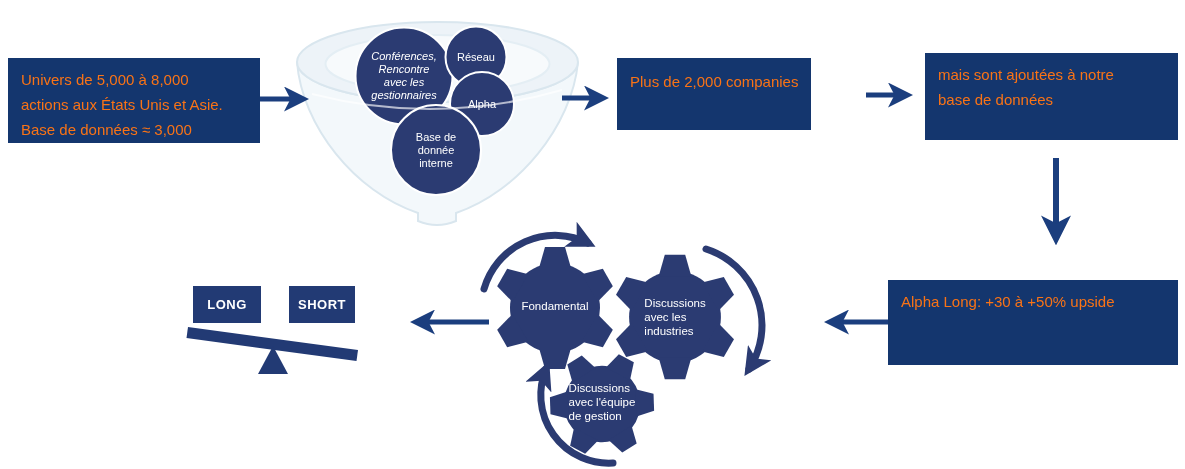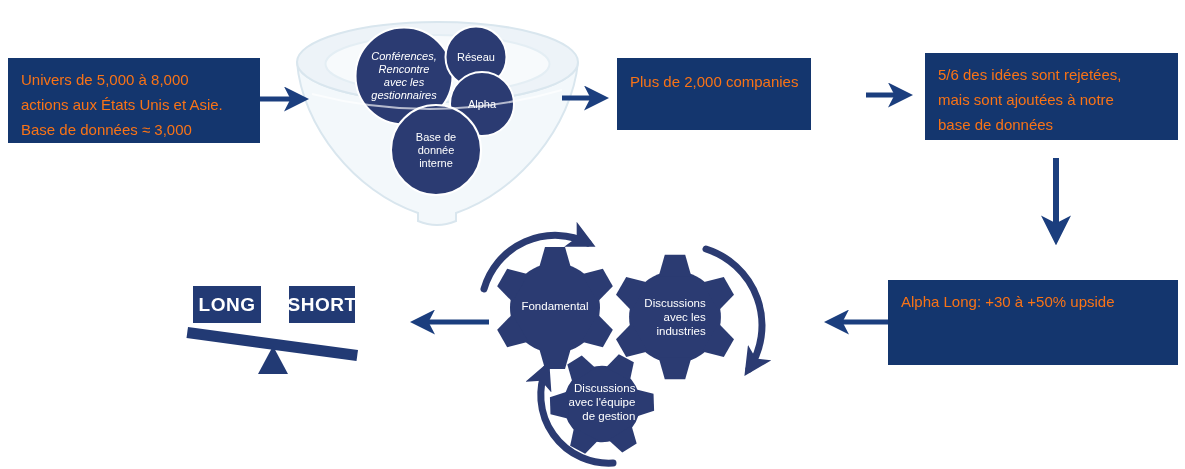--- a/index.html
+++ b/index.html
@@ -4,25 +4,25 @@
 <style>
   html,body{margin:0;padding:0;background:#ffffff;}
   .canvas{position:relative;width:1185px;height:469px;background:#ffffff;overflow:hidden;
           font-family:"Liberation Sans",sans-serif;}
   .art{position:absolute;left:0;top:0;}
   .navy-box{position:absolute;background:#14366e;color:#f97316;box-sizing:border-box;
             font-size:15px;line-height:25px;padding:9px 13px;}
   .navy-box .ln{white-space:nowrap;}
   .bubble-label{position:absolute;transform:translate(-50%,-50%);color:#ffffff;text-align:center;
                 font-size:11px;line-height:13px;white-space:nowrap;}
-  .gear-label{position:absolute;transform:translate(-50%,-50%);color:#ffffff;text-align:right;
+  .gear-label{position:absolute;transform:translate(-50%,-50%);color:#ffffff;text-align:left;
               font-size:11.5px;line-height:14px;white-space:nowrap;}
   .pill{position:absolute;background:#223a74;color:#ffffff;border-radius:0;
         display:flex;align-items:center;justify-content:center;
-        font-size:19px;font-weight:700;letter-spacing:0.5px;}
+        font-size:13px;font-weight:700;letter-spacing:0.5px;}
 </style>
 </head>
 <body>
 
 <div class="canvas">
 
   <svg class="art" width="1185" height="469" viewBox="0 0 1185 469">
     <defs>
       <marker id="mh" markerUnits="strokeWidth" markerWidth="5" markerHeight="5" refX="3.6" refY="2.5" orient="auto">
         <polygon points="0,0 5,2.5 0,5 1.3,2.5" fill="#1b3e7e"></polygon>
@@ -88,21 +88,20 @@
     <div class="ln">Univers de 5,000 à 8,000</div>
     <div class="ln">actions aux États Unis et Asie.</div>
     <div class="ln">Base de données ≈ 3,000</div>
   </div>
 
   <div class="navy-box" style="left:617px;top:58px;width:194px;height:72px;padding-top:11px;">
     <div class="ln">Plus de 2,000 companies</div>
   </div>
 
   <div class="navy-box" style="left:925px;top:53px;width:253px;height:87px;">
-    <div class="ln">5/6 des idées sont rejetées,</div>
     <div class="ln">mais sont ajoutées à notre</div>
     <div class="ln">base de données</div>
   </div>
 
   <div class="navy-box" style="left:888px;top:280px;width:290px;height:85px;">
     <div class="ln">Alpha Long: +30 à +50% upside</div>
   </div>
 
   <div class="bubble-label" style="left:404px;top:76px;font-style:italic;">
     <div>Conférences,</div>

